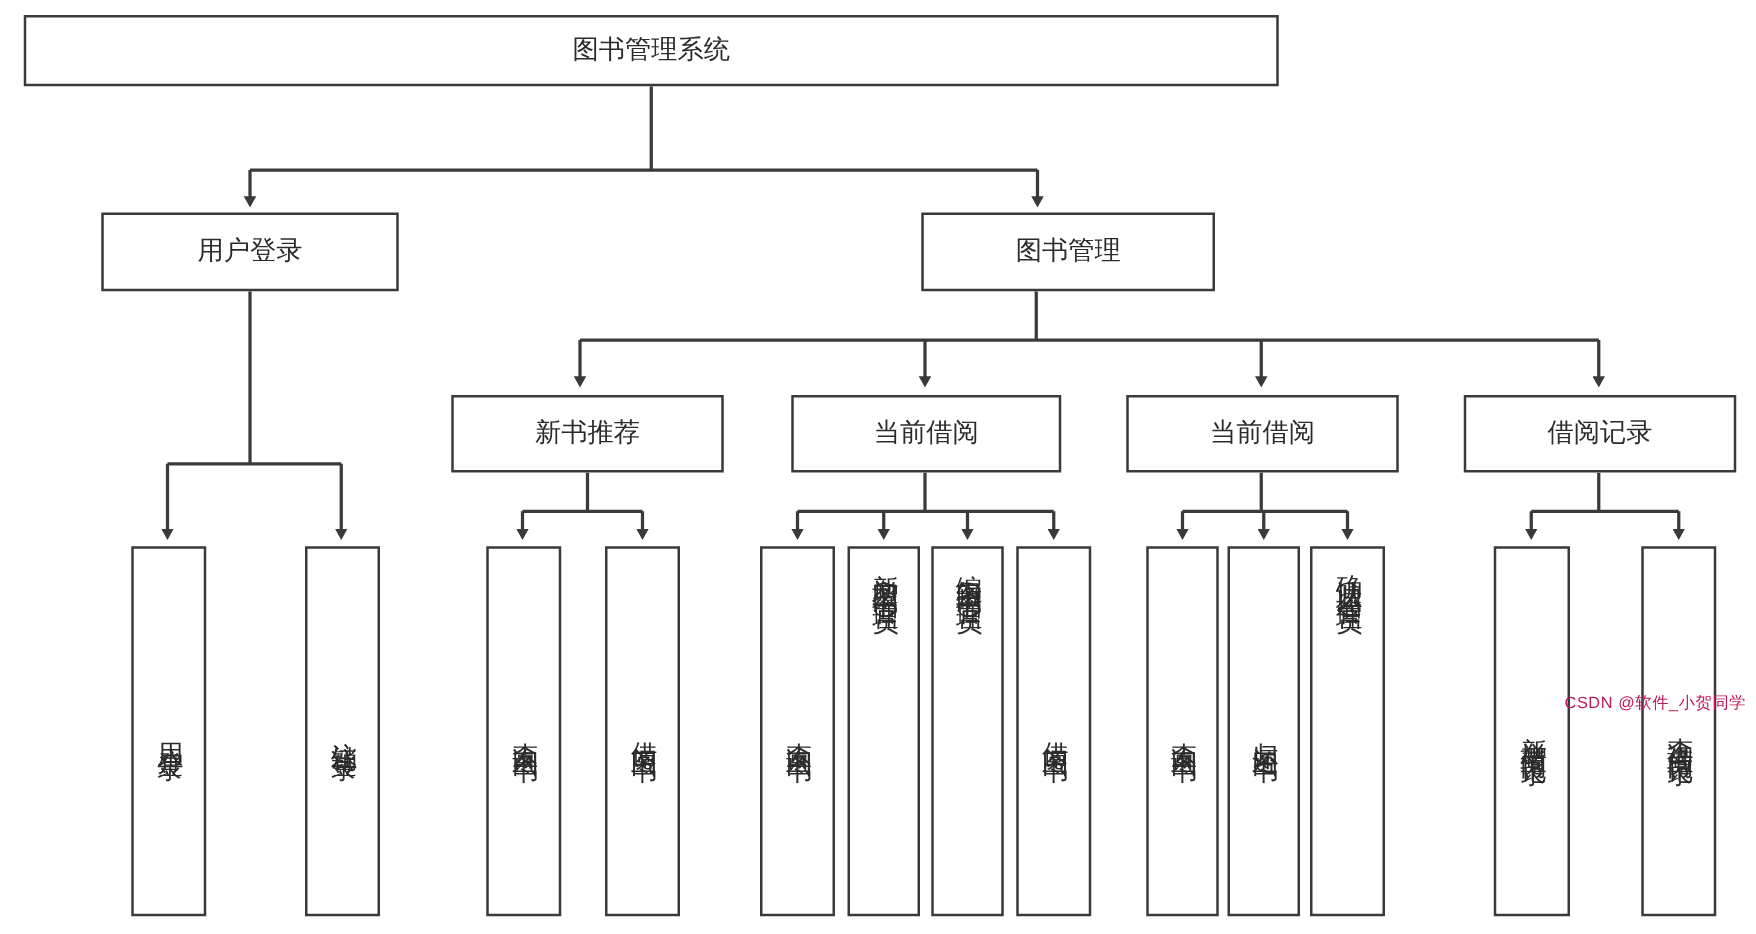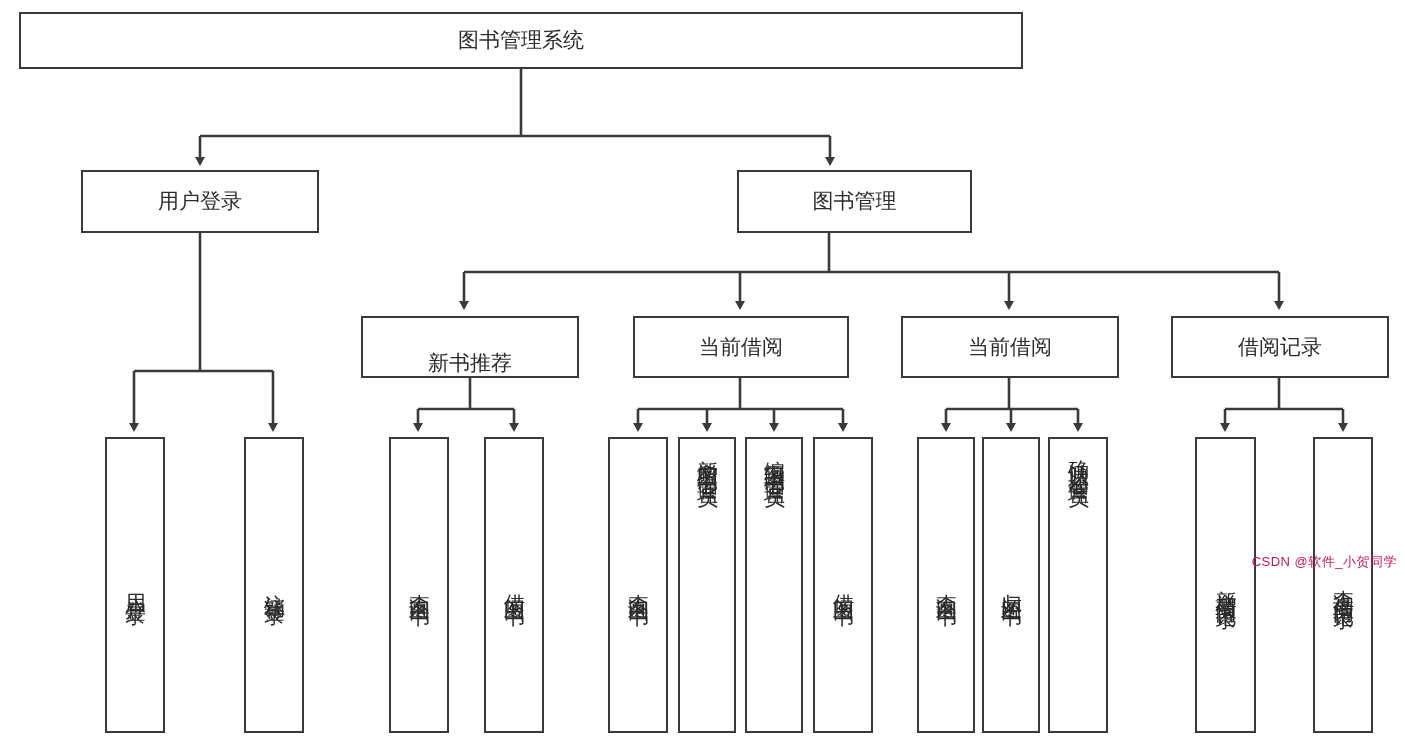--- a/index.html
+++ b/index.html
@@ -80,21 +80,21 @@
     <span class="lbl">图书管理系统</span>
   </div>
 
   <div class="node" style="left:81px;top:170px;width:238px;height:63px;">
     <span class="lbl">用户登录</span>
   </div>
   <div class="node" style="left:712px;top:170px;width:235px;height:63px;margin-left:25px;">
     <span class="lbl">图书管理</span>
   </div>
 
-  <div class="node" style="left:361px;top:316px;width:218px;height:62px;align-items:flex-end;">
+  <div class="node" style="left:361px;top:316px;width:218px;height:62px;">
     <span class="lbl">新书推荐</span>
   </div>
   <div class="node" style="left:633px;top:316px;width:216px;height:62px;">
     <span class="lbl">当前借阅</span>
   </div>
   <div class="node" style="left:1171px;top:316px;width:218px;height:62px;">
     <span class="lbl">借阅记录</span>
   </div>
   <div class="node" style="left:901px;top:316px;width:218px;height:62px;">
     <span class="lbl">当前借阅</span>

